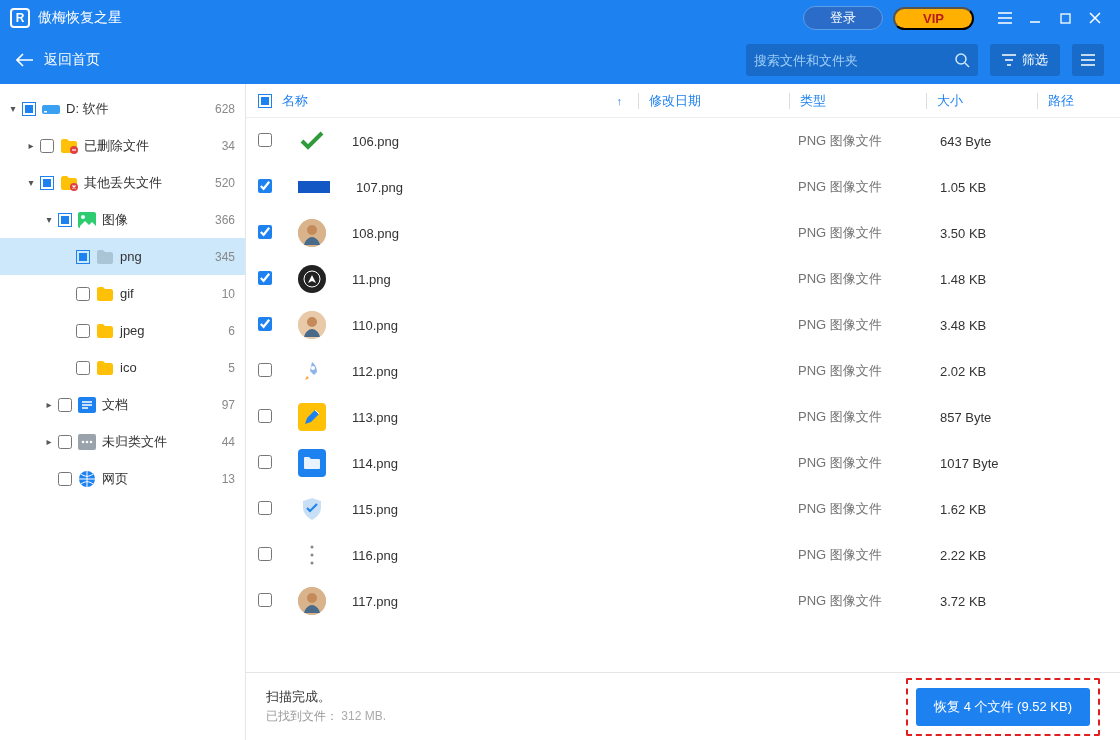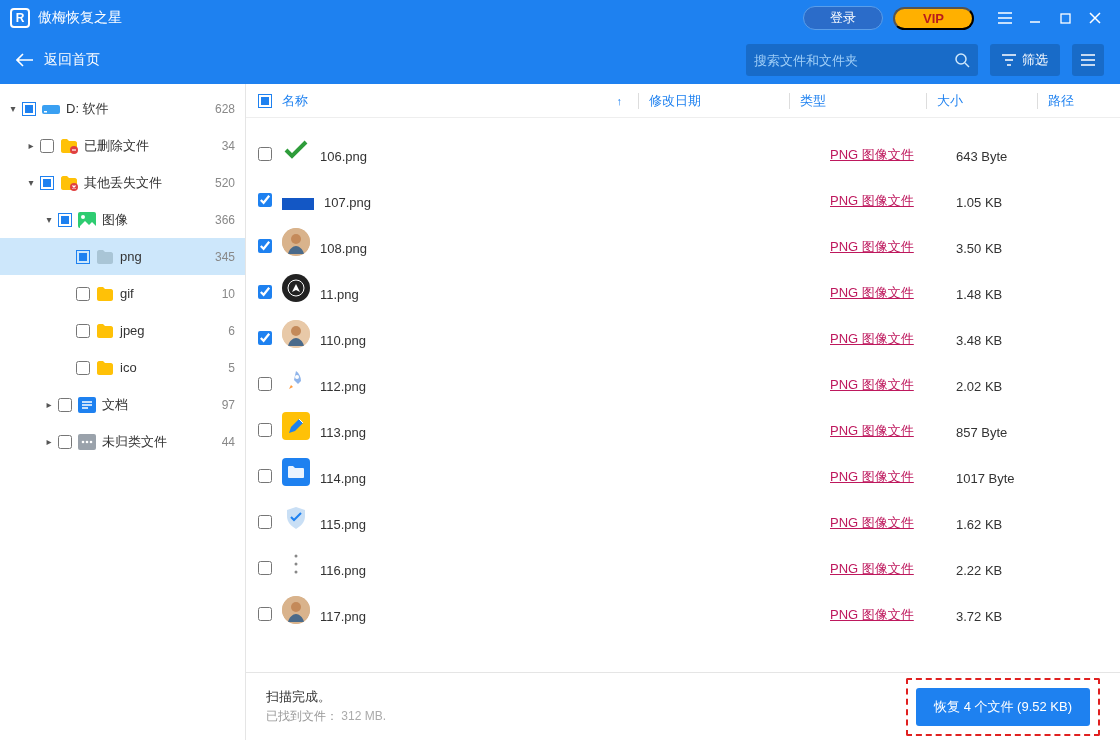--- a/index.html
+++ b/index.html
@@ -49,25 +49,25 @@
 .list-header .cbx-col { width: 24px; }
 .col-name { flex: 1; display: flex; align-items: center; gap: 4px; }
 .col-sep { width: 1px; height: 16px; background: #ddd; margin: 0 10px; }
 .col-date { width: 130px; }
 .col-type { width: 116px; }
 .col-size { width: 90px; }
 .col-path { width: 60px; }
 .sort-arrow { color: #1e81f0; font-size: 11px; margin-left: auto; margin-right: 6px; }
 
 .list-body { flex: 1; overflow-y: auto; }
-.file-row { display: flex; align-items: flex-end; height: 46px; padding: 0 12px; font-size: 13px; color: #333; }
+.file-row { display: flex; align-items: center; height: 46px; padding: 0 12px; font-size: 13px; color: #333; gap: 16px; }
 .file-row .cbx-col { width: 24px; }
 .file-row .thumb { width: 28px; height: 28px; border-radius: 14px; margin-right: 10px; display: flex; align-items: center; justify-content: center; font-size: 16px; overflow: hidden; }
 .file-row .fname { flex: 1; }
-.file-row .ftype { width: 126px; color: #be185d; text-decoration: underline; }
+.file-row .ftype { width: 126px; color: #737373; }
 .file-row .fsize { width: 96px; color: #333; }
 .file-row .fpath { width: 56px; }
 .file-row .fdate { width: 130px; }
 
 
 .footer { height: 68px; border-top: 1px solid #e5e5e5; display: flex; align-items: center; padding: 0 20px; }
 .footer .status { font-size: 13px; color: #333; }
 .footer .status .sub { color: #999; font-size: 12px; margin-top: 2px; }
 .footer .mb { color: #aaa; }
 .footer .spacer { flex: 1; }
@@ -262,20 +262,33 @@
         <span class="ticon">
           <svg width="18" height="16" viewBox="0 0 18 16">
             <rect width="18" height="16" rx="2" fill="#9aa2ab"></rect>
             <circle cx="5" cy="8" r="1.3" fill="#fff"></circle>
             <circle cx="9" cy="8" r="1.3" fill="#fff"></circle>
             <circle cx="13" cy="8" r="1.3" fill="#fff"></circle>
           </svg>
         </span>
         <span class="label">未归类文件</span>
         <span class="count">44</span>
+      </div>
+      <div class="tree-row">
+        <span class="indent" style="width:42px"></span>
+        <span class="expander"></span>
+        <input type="checkbox" class="cbx" style="">
+        <span class="ticon">
+          <svg width="18" height="18" viewBox="0 0 18 18">
+            <circle cx="9" cy="9" r="8" fill="#1e81f0"></circle>
+            <path d="M1 9h16M9 1v16M3 4c4 3 8 3 12 0M3 14c4-3 8-3 12 0" stroke="#fff" stroke-width="1" fill="none"></path>
+          </svg>
+        </span>
+        <span class="label">网页</span>
+        <span class="count">13</span>
       </div>
     </div>
 
   <div class="main">
     <div class="list-header">
       <span class="cbx-col"><span class="cbx-mixed"></span></span>
       <span class="col-name">
           <span>名称</span>
           <span class="sort-arrow">↑</span>
         </span>

